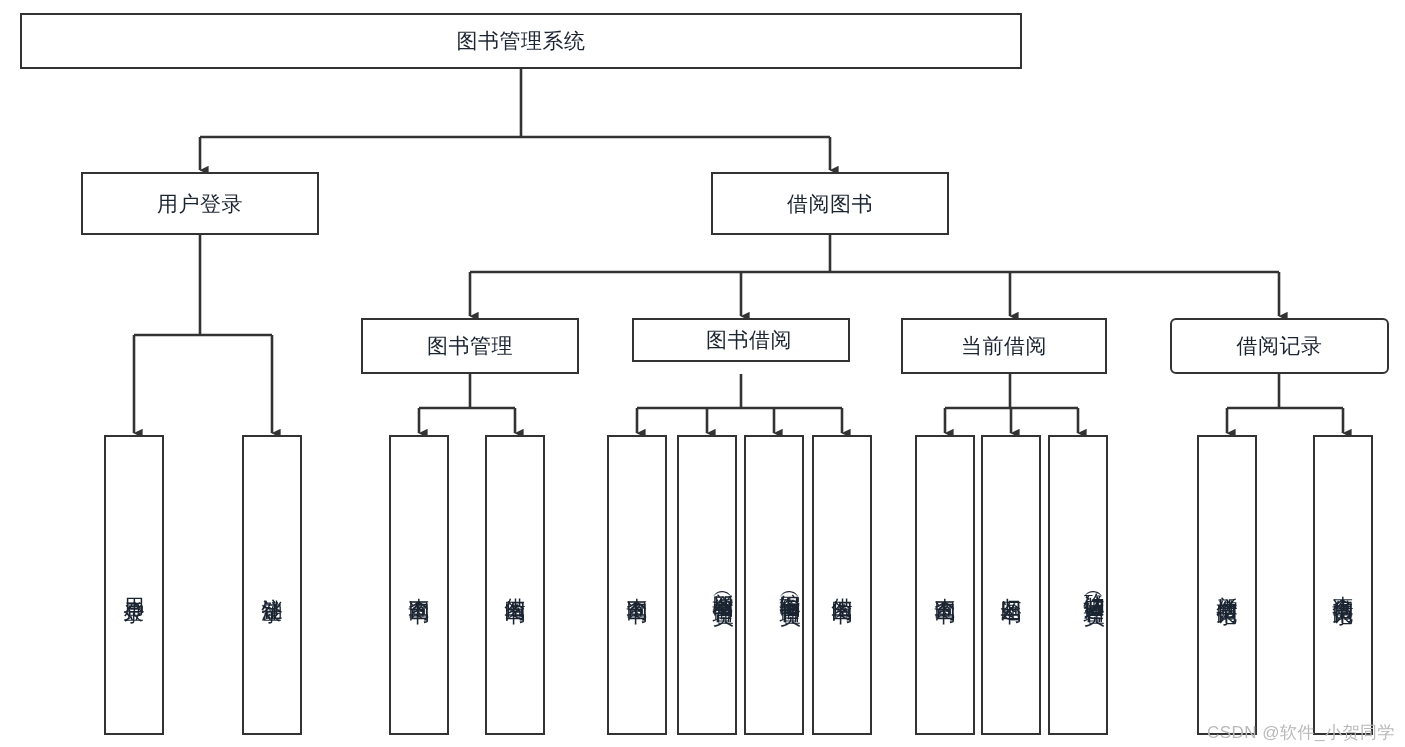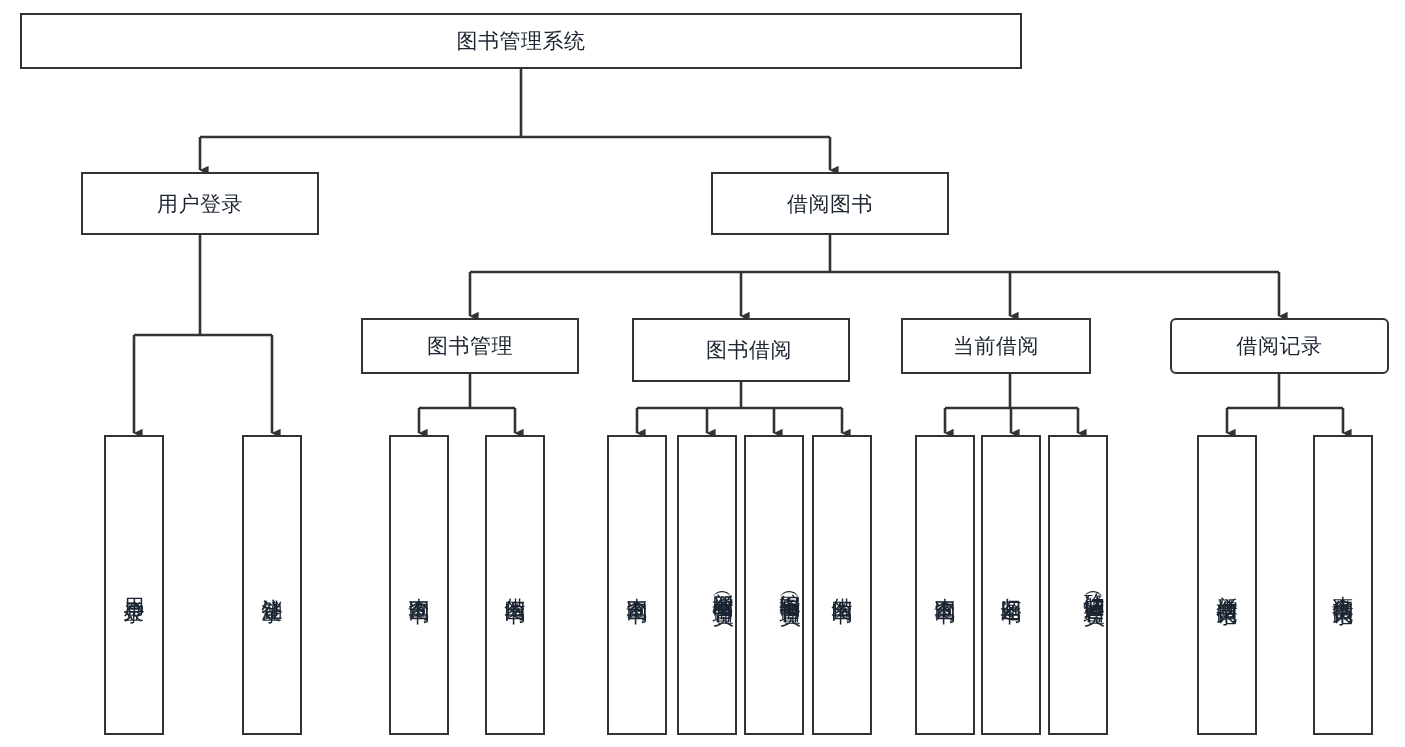--- a/index.html
+++ b/index.html
@@ -124,24 +124,24 @@
       </div>
       <div class="node node-h" style="left: 81px; top: 172px; width: 238px; height: 63px;">
         <span>用户登录</span>
       </div>
       <div class="node node-h" style="left: 711px; top: 172px; width: 238px; height: 63px;">
         <span>借阅图书</span>
       </div>
       <div class="node node-h" style="left: 361px; top: 318px; width: 218px; height: 56px;">
         <span>图书管理</span>
       </div>
-      <div class="node node-h" style="left: 632px; top: 318px; width: 218px; height: 64px; padding-left: 16px;">
+      <div class="node node-h" style="left: 632px; top: 318px; width: 218px; height: 44px; padding-left: 16px;">
         <span>图书借阅</span>
       </div>
-      <div class="node node-h" style="left: 901px; top: 318px; width: 190px; height: 56px;">
+      <div class="node node-h" style="left: 901px; top: 318px; width: 206px; height: 56px;">
         <span>当前借阅</span>
       </div>
       <div class="node node-h" style="left: 1170px; top: 318px; width: 219px; height: 56px; border-radius: 6px;">
         <span>借阅记录</span>
       </div>
       <div class="node node-v align-center" style="left: 104px; top: 435px; width: 60px; height: 300px;">
         <span>用户登录</span>
       </div>
       <div class="node node-v align-center" style="left: 242px; top: 435px; width: 60px; height: 300px;">
         <span>注销登录</span>
@@ -174,13 +174,14 @@
         <span>确认归还（管理员）</span>
       </div>
       <div class="node node-v align-center" style="left: 1197px; top: 435px; width: 60px; height: 300px;">
         <span>新增借阅记录</span>
       </div>
       <div class="node node-v align-center" style="left: 1313px; top: 435px; width: 60px; height: 300px;">
         <span>查询借阅记录</span>
       </div>
     </div>
 
+  <div class="watermark">CSDN @软件_小贺同学</div>
 </div>
 
 </body></html>

